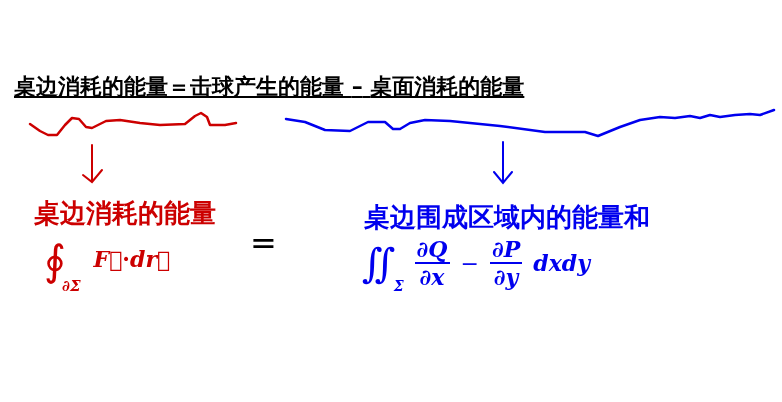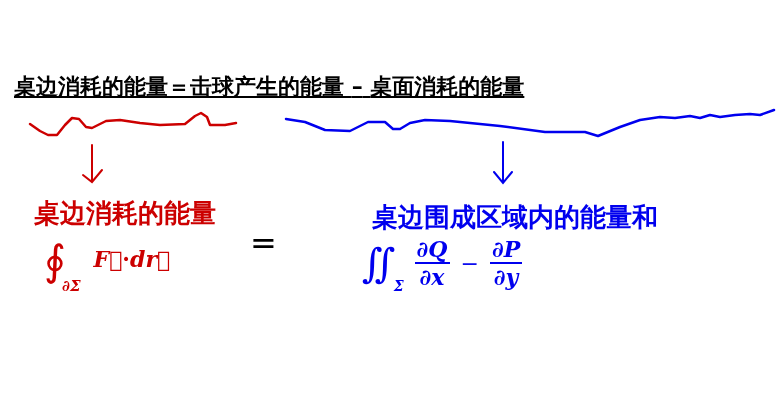--- a/index.html
+++ b/index.html
@@ -4,21 +4,21 @@
 <style>
   html, body { margin: 0; padding: 0; background: #ffffff; }
   body { width: 782px; height: 402px; position: relative; overflow: hidden;
          font-family: "DejaVu Serif", serif; }
   .abs { position: absolute; }
   .title { left: 14px; top: 72px; font-size: 22px; color: #000; white-space: nowrap;
            font-family: "DejaVu Sans", sans-serif; font-weight: bold; letter-spacing: 0px; text-decoration: underline; }
   .red { color: #cc0000; }
   .blue { color: #0000ee; }
   .label-red { left: 34px; top: 196px; font-size: 26px; font-weight: bold; font-family: "DejaVu Sans", sans-serif; }
-  .label-blue { left: 364px; top: 200px; font-size: 26px; font-weight: bold; font-family: "DejaVu Sans", sans-serif; margin-left: 8px; }
+  .label-blue { left: 364px; top: 200px; font-size: 26px; font-weight: bold; font-family: "DejaVu Sans", sans-serif; }
   .math { font-family: "DejaVu Serif", serif; font-style: italic; font-weight: bold; }
   .eq { left: 250px; top: 224px; font-size: 32px; color: #000; font-family: "DejaVu Sans", sans-serif; }
   .int { font-style: normal; font-weight: normal; }
   .frac { display: inline-block; text-align: center; vertical-align: middle; margin: 0 4px; }
   .frac .num { display: block; border-bottom: 2px solid currentColor; padding: 0 2px; line-height: 26px; }
   .frac .den { display: block; line-height: 26px; }
   svg { position: absolute; left: 0; top: 0; }
 </style>
 </head>
 <body>
@@ -55,13 +55,14 @@
   <span class="int" style="font-size:40px; vertical-align:middle; letter-spacing:-8px;">∫∫</span><span class="math" style="font-size:14px; position:relative; top:22px; margin-left:6px;">Σ</span>
   <span class="frac math">
     <span class="num">∂Q</span>
     <span class="den">∂x</span>
   </span>
   <span style="vertical-align:middle;">−</span>
   <span class="frac math">
     <span class="num">∂P</span>
     <span class="den">∂y</span>
   </span>
+  <span class="math" style="vertical-align:middle;">dxdy</span>
 </div>
 
 </body></html>

